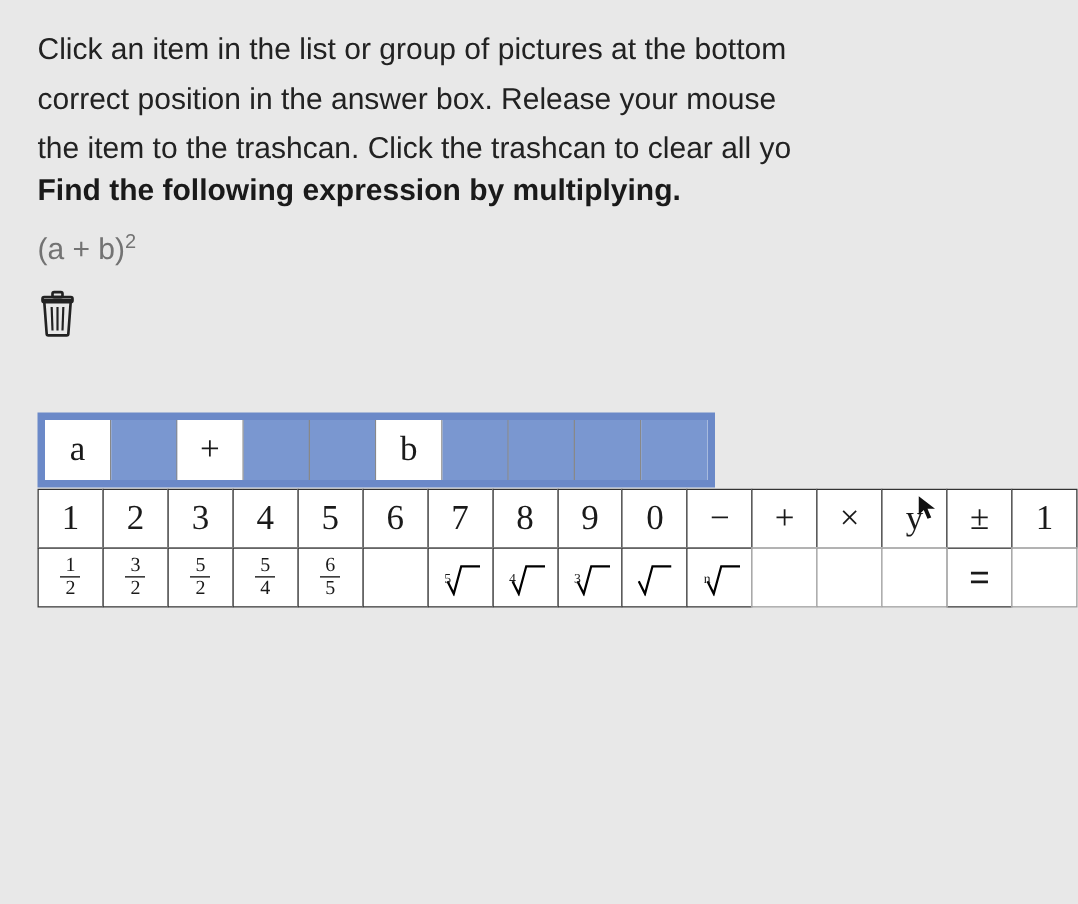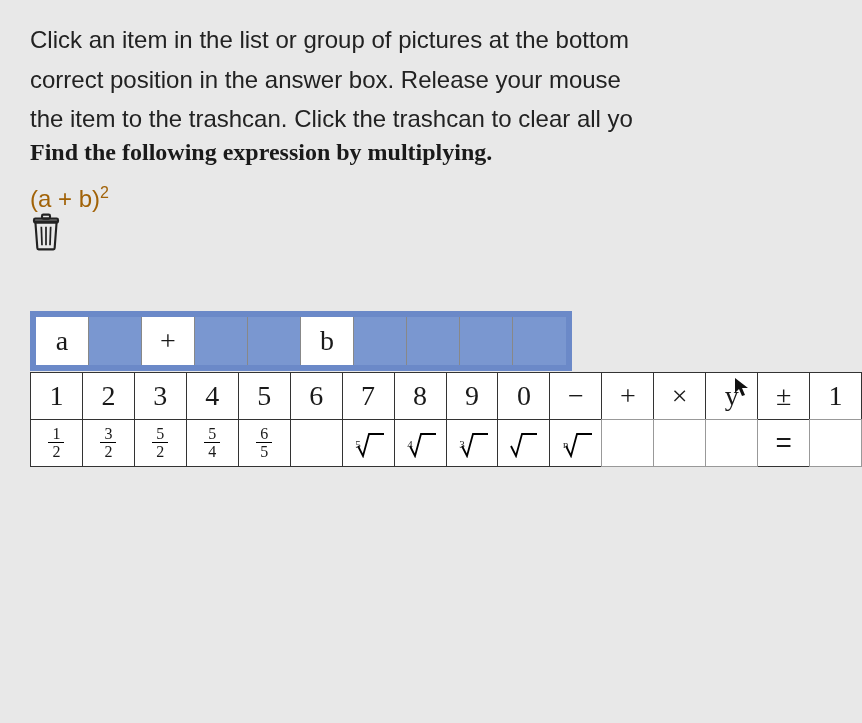--- a/index.html
+++ b/index.html
@@ -15,26 +15,25 @@
       line-height: 1.65;
       color: #222;
       overflow: hidden;
       white-space: pre-line;
     }
     .prompt {
       font-size: 24px;
       font-weight: bold;
       color: #1a1a1a;
       margin-bottom: 18px;
-      font-family: Liberation Serif, serif;
     }
     .expression {
       font-size: 24px;
-      color: #a16207;
-      margin-bottom: 0;
+      color: #737373;
+      margin-bottom: 18px;
     }
     .expression sup { font-size: 16px; }
     .trash {
       width: 32px;
       height: 38px;
       cursor: pointer;
       margin-bottom: 60px;
     }
     .answer-box-wrap {
       display: inline-block;

